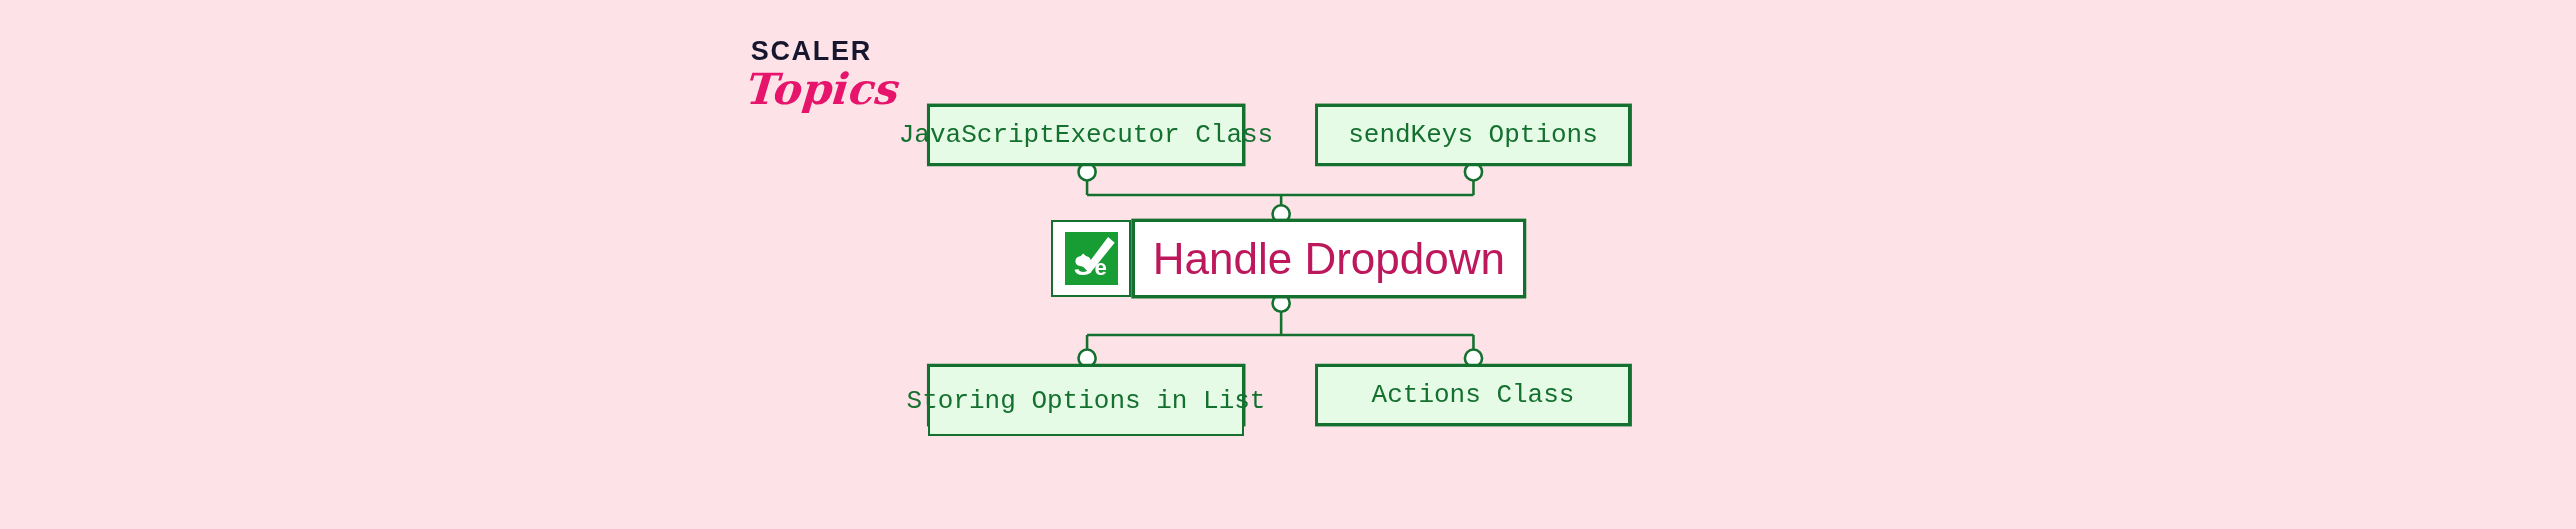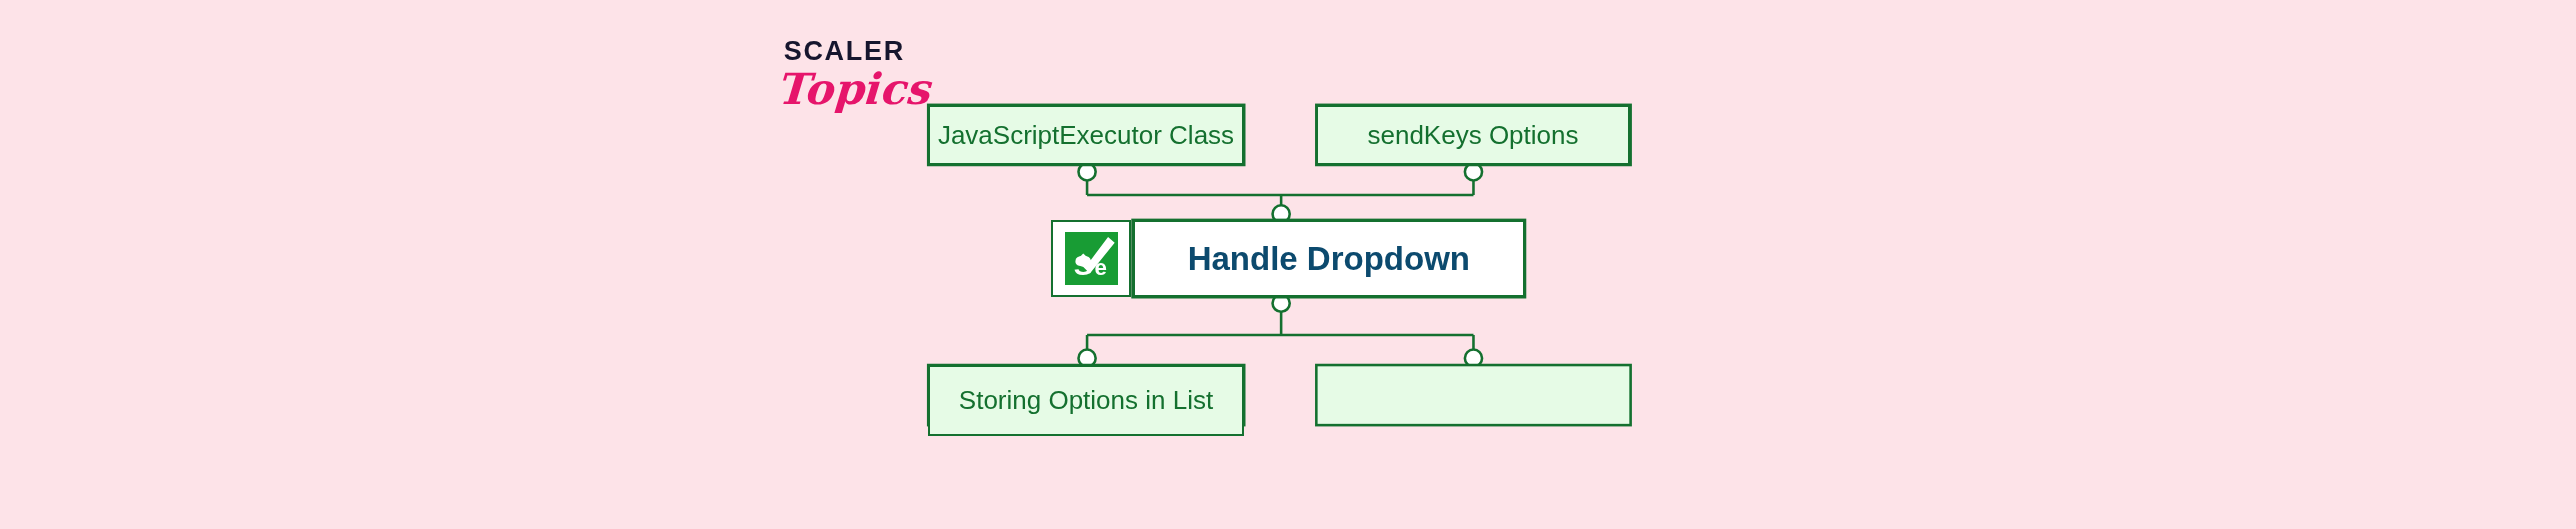--- a/index.html
+++ b/index.html
@@ -24,21 +24,20 @@
   }
 
   
   #logo {
     position: absolute;
     left: 749px;
     top: 38px;
     width: 197px;
     height: 94px;
     text-align: left;
-    margin-left: 33px;
   }
   #logo-scaler {
     font-family: "Liberation Sans", sans-serif;
     font-weight: bold;
     font-size: 27px;
     letter-spacing: 1.7px;
     color: #16162e;
     line-height: 1;
     display: block;
     margin-left: 1.7px;
@@ -68,21 +67,21 @@
   
   .node {
     position: absolute;
     box-sizing: border-box;
     display: flex;
     align-items: center;
     justify-content: center;
     border: 2.6px solid #14702f;
     background: #e6fbe6;
     color: #14702f;
-    font-family: Liberation Sans, sans-serif;
+    font-family: Liberation Mono, monospace;
     font-size: 26px;
     font-weight: normal;
     white-space: nowrap;
   }
 
   #node-jsexec  { left: 928px; top: 105px; width: 316px; height: 60px; }
   #node-sendkeys{ left: 1316px; top: 105px; width: 314px; height: 60px; }
   #node-storing { left: 928px; top: 365px; width: 316px; height: 71px; }
   #node-actions { left: 1316px; top: 365px; width: 314px; height: 60px; }
 
@@ -119,23 +118,23 @@
     border: 2.6px solid #14702f;
     border-left: 2.6px solid #14702f;
     background: #ffffff;
     display: flex;
     align-items: center;
     justify-content: center;
     margin-left: 1.7px;
   }
   #center-label-text {
     font-family: "Liberation Sans", sans-serif;
-    font-size: 33px;
-    font-weight: bold;
-    color: #0c4a6e;
+    font-size: 44px;
+    font-weight: normal;
+    color: #be185d;
     white-space: nowrap;
     letter-spacing: 0px;
   }
 </style>
 </head>
 <body>
 
 <div id="canvas">
 
   <div id="logo">
@@ -186,20 +185,23 @@
   </div>
 
   <div class="node" id="node-sendkeys">
     <span>sendKeys Options</span>
   </div>
 
   <div class="node" id="node-storing">
     <span>Storing Options in List</span>
   </div>
 
+  <div class="node" id="node-actions">
+    <span>Actions Class</span>
+  </div>
 
   <div id="node-center">
     <div id="center-logo-cell">
       <svg id="selenium-mark" viewBox="0 0 64 64" xmlns="http://www.w3.org/2000/svg">
         <rect x="0" y="0" width="64" height="64" fill="#189c34"></rect>
         <path d="M52 6 L31 34 L22 26 L14 34 L30 50 L60 13 Z" fill="#ffffff"></path>
         <text x="22" y="52" text-anchor="middle" font-family="Liberation Sans, sans-serif" font-size="34" font-weight="bold" fill="#ffffff">S</text>
         <text x="43" y="52" text-anchor="middle" font-family="Liberation Sans, sans-serif" font-size="27" font-weight="bold" fill="#ffffff">e</text>
       </svg>
     </div>

